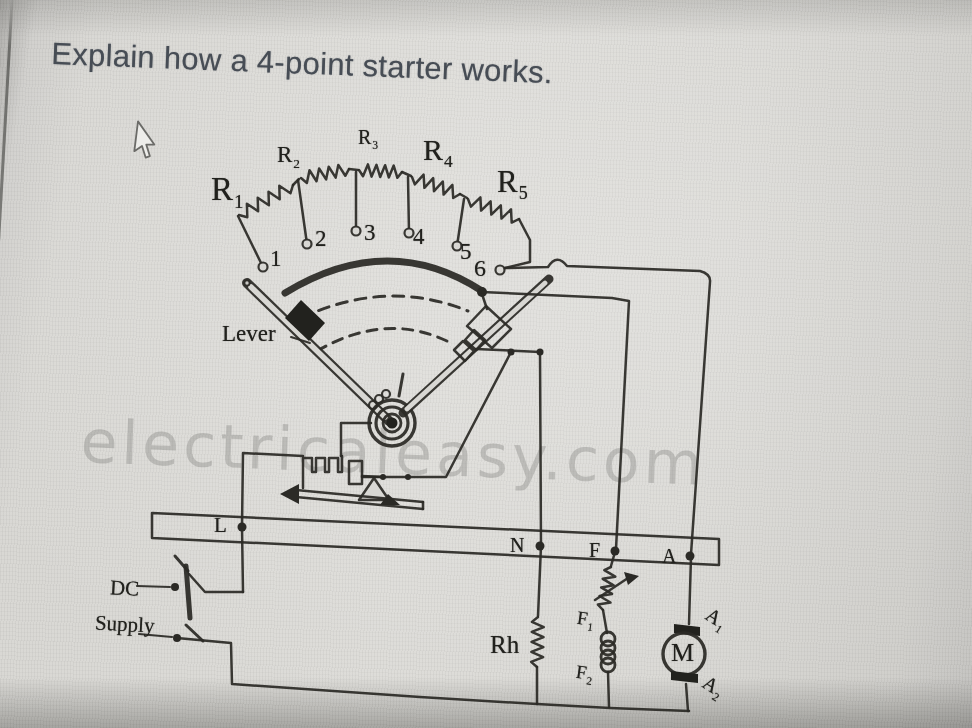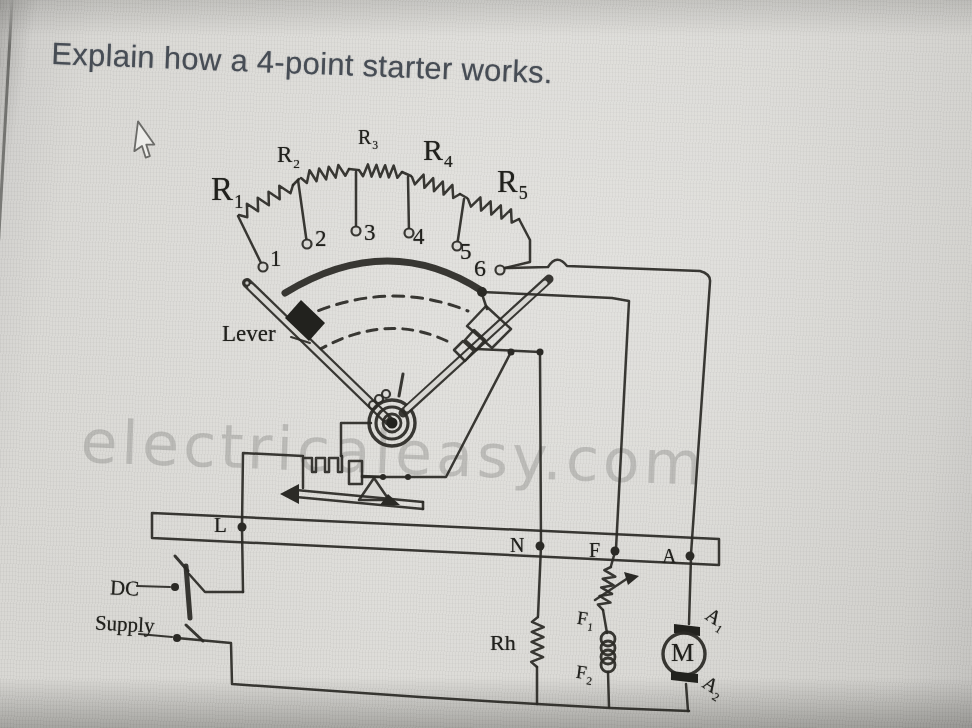--- a/index.html
+++ b/index.html
@@ -188,21 +188,21 @@
   <div class="lbl" style="left:222px;top:322px;font-size:23px">Lever</div>
 
   <div class="lbl" style="left:110px;top:578px;font-size:21px;transform:rotate(3deg)">DC</div>
   <div class="lbl" style="left:95px;top:614px;font-size:21px;transform:rotate(3deg)">Supply</div>
 
   <div class="lbl" style="left:214px;top:515px;font-size:21px">L</div>
   <div class="lbl" style="left:510px;top:535px;font-size:20px">N</div>
   <div class="lbl" style="left:589px;top:540px;font-size:20px">F</div>
   <div class="lbl" style="left:662px;top:546px;font-size:20px">A</div>
 
-  <div class="lbl" style="left:490px;top:632px;font-size:22px">Rh</div>
+  <div class="lbl" style="left:490px;top:632px;font-size:25px">Rh</div>
 
   <div class="lbl" style="left:577px;top:609px;font-size:19px;transform:rotate(8deg)"><span>F</span><sub>1</sub></div>
   <div class="lbl" style="left:576px;top:663px;font-size:19px;transform:rotate(8deg)"><span>F</span><sub>2</sub></div>
 
   <div class="lbl" style="left:671px;top:640px;font-size:26px">M</div>
 
   <div class="lbl" style="left:706px;top:608px;font-size:20px;transform:rotate(32deg)"><span>A</span><sub>1</sub></div>
   <div class="lbl" style="left:703px;top:676px;font-size:20px;transform:rotate(32deg)"><span>A</span><sub>2</sub></div>
 
 </div>

